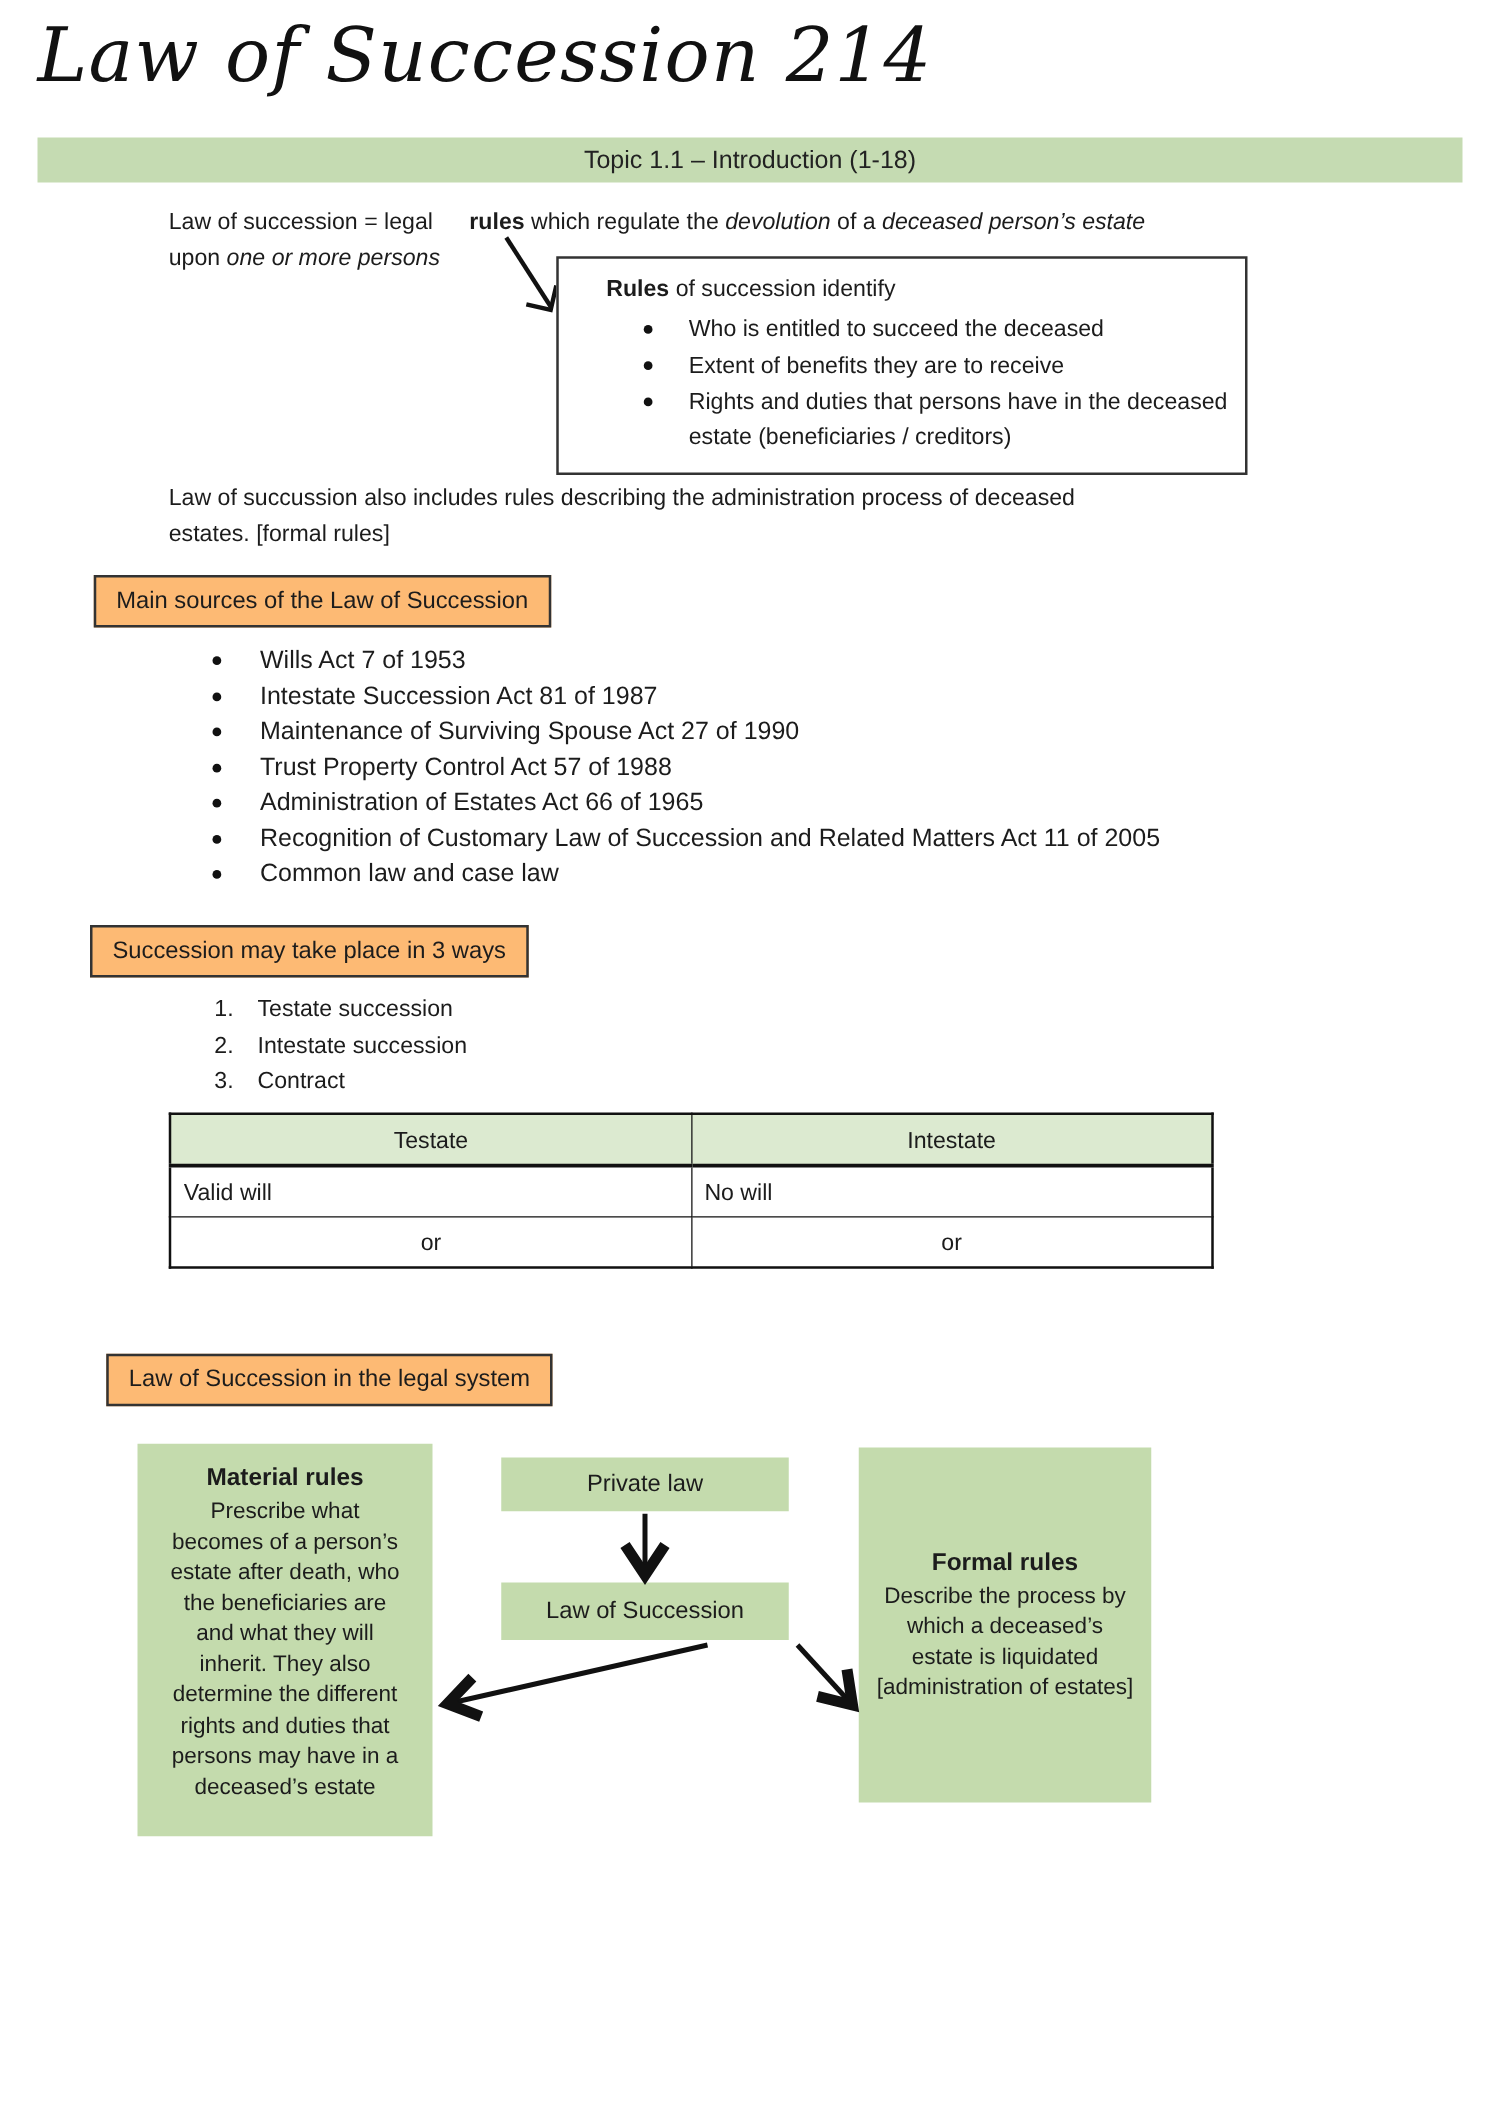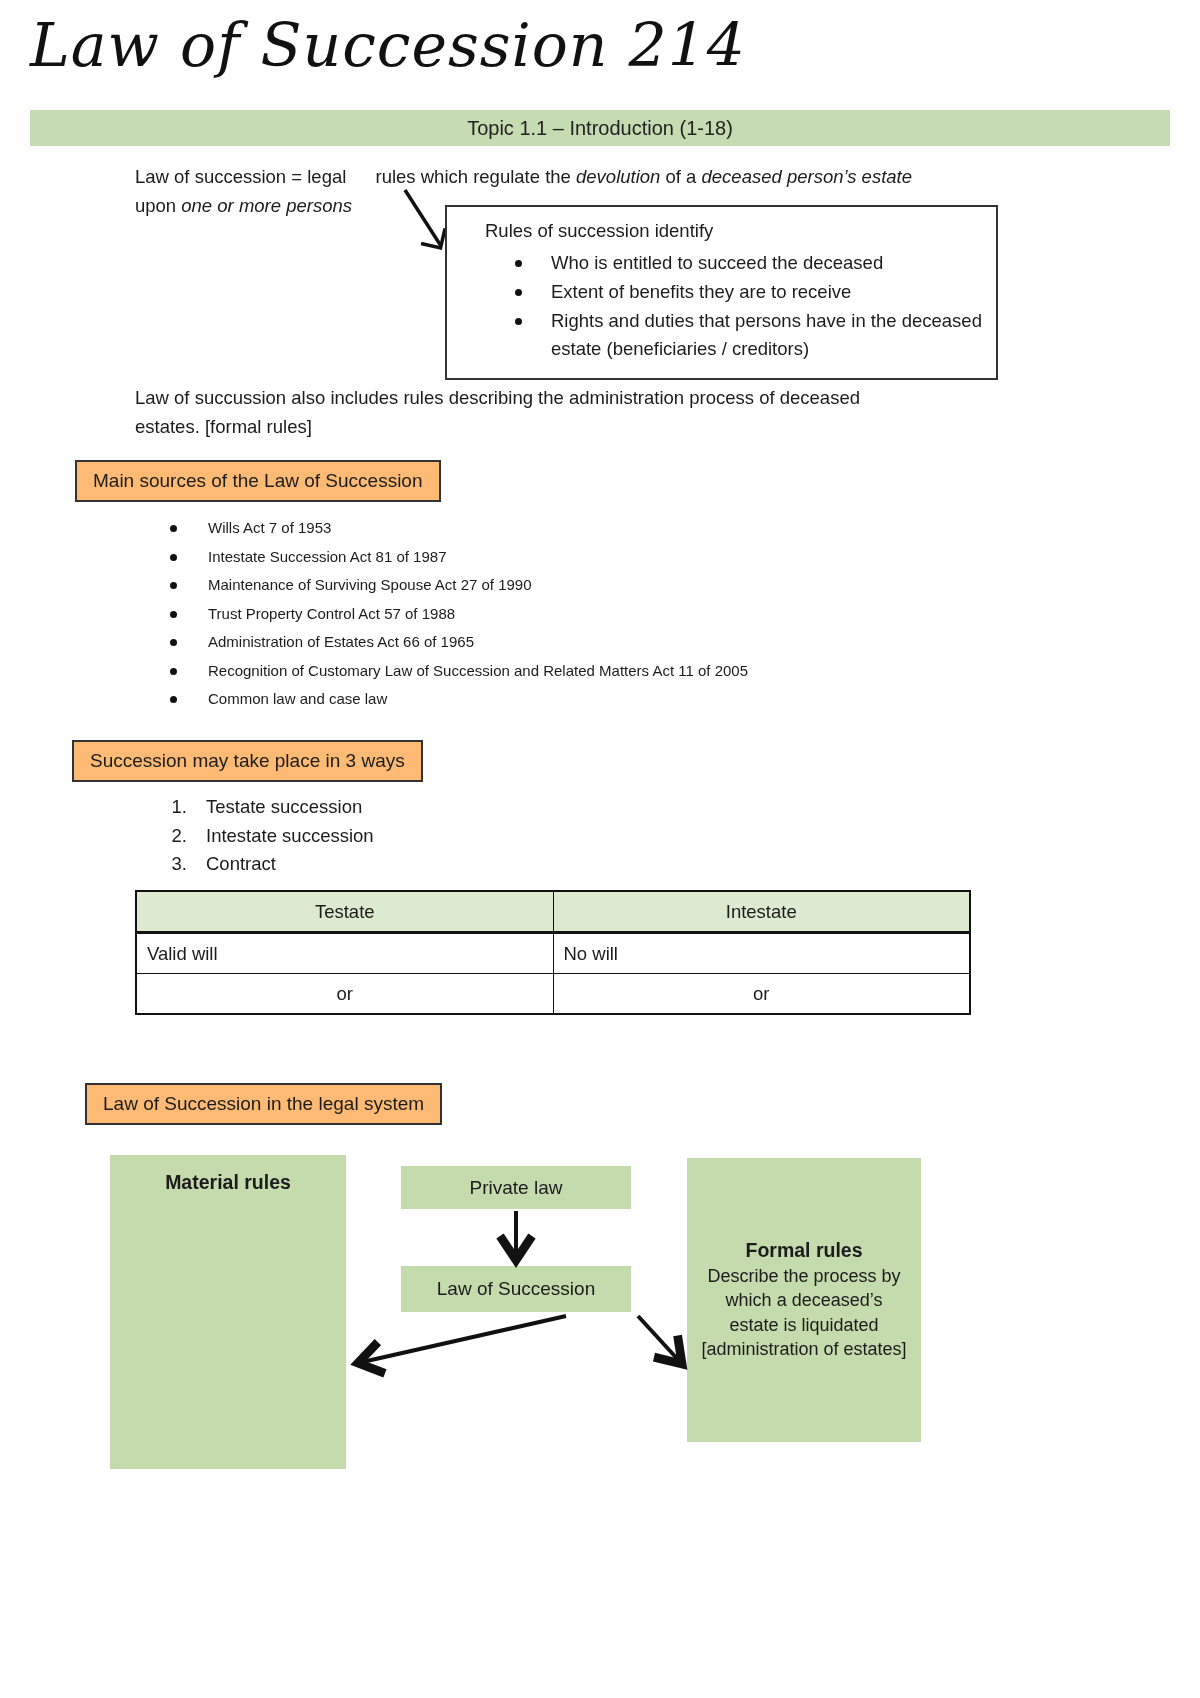--- a/index.html
+++ b/index.html
@@ -13,41 +13,41 @@
     font-family:"DejaVu Serif",serif;font-style:italic;font-weight:500;
     font-size:60px;letter-spacing:1px;color:#111;
   }
   
   .banner{
     position:absolute;left:30px;right:30px;top:110px;height:36px;
     background:#c5dbb2;display:flex;align-items:center;justify-content:center;
     font-size:20px;color:#222;
   }
   .para{position:absolute;font-size:18.5px;line-height:29px;color:#1c1c1c;}
-  .b{font-weight:normal;padding-left:24px;}
+  .b{font-weight:bold;padding-left:24px;}
   .i{font-style:italic;}
   
   .rules-box{
     position:absolute;left:445px;top:205px;width:553px;box-sizing:border-box;
     border:2px solid #333;background:#fff;padding:10px 14px 14px 14px;
     font-size:18.5px;line-height:28px;
   }
   .rules-box ul{list-style:none;margin:4px 0 0 0;padding:0;}
   .rules-box li{position:relative;padding-left:90px;margin-bottom:1px;}
   .rules-box li::before{
     content:"";position:absolute;left:54px;top:11px;width:7px;height:7px;
     border-radius:50%;background:#111;
   }
   
   .head-box{
     position:absolute;display:inline-block;border:2px solid #333;background:#fdba74;
     padding:8px 16px;font-size:19px;color:#1c1c1c;white-space:nowrap;
   }
   
-  .dot-list{position:absolute;list-style:none;margin:0;padding:0;font-size:15px;}
+  .dot-list{position:absolute;list-style:none;margin:0;padding:0;font-size:20px;}
   .dot-list li{position:relative;padding-left:38px;height:28.5px;line-height:28.5px;}
   .dot-list li::before{
     content:"";position:absolute;left:0;top:11px;width:7px;height:7px;
     border-radius:50%;background:#111;
   }
   
   .num-list{position:absolute;margin:0;padding:0 0 0 22px;font-size:18.5px;}
   .num-list li{height:28.5px;line-height:28.5px;padding-left:14px;}
   
   table.tbl{
@@ -145,20 +145,21 @@
       </tr>
     </tbody>
   </table>
 
   <div class="head-box" style="left:85px;top:1083px;">Law of Succession in the legal system</div>
 
   <div class="diagram">
 
     <div class="gbox mat">
       <div class="gtitle">Material rules</div>
+      <div class="gbody">Prescribe what becomes of a person’s estate after death, who the beneficiaries are and what they will inherit. They also determine the different rights and duties that persons may have in a deceased’s estate</div>
     </div>
 
     <div class="gbox priv">Private law</div>
 
     <div class="gbox lsuc">Law of Succession</div>
 
     <div class="gbox formal">
       <div class="gtitle">Formal rules</div>
       <div class="gbody">Describe the process by which a deceased’s estate is liquidated [administration of estates]</div>
     </div>

